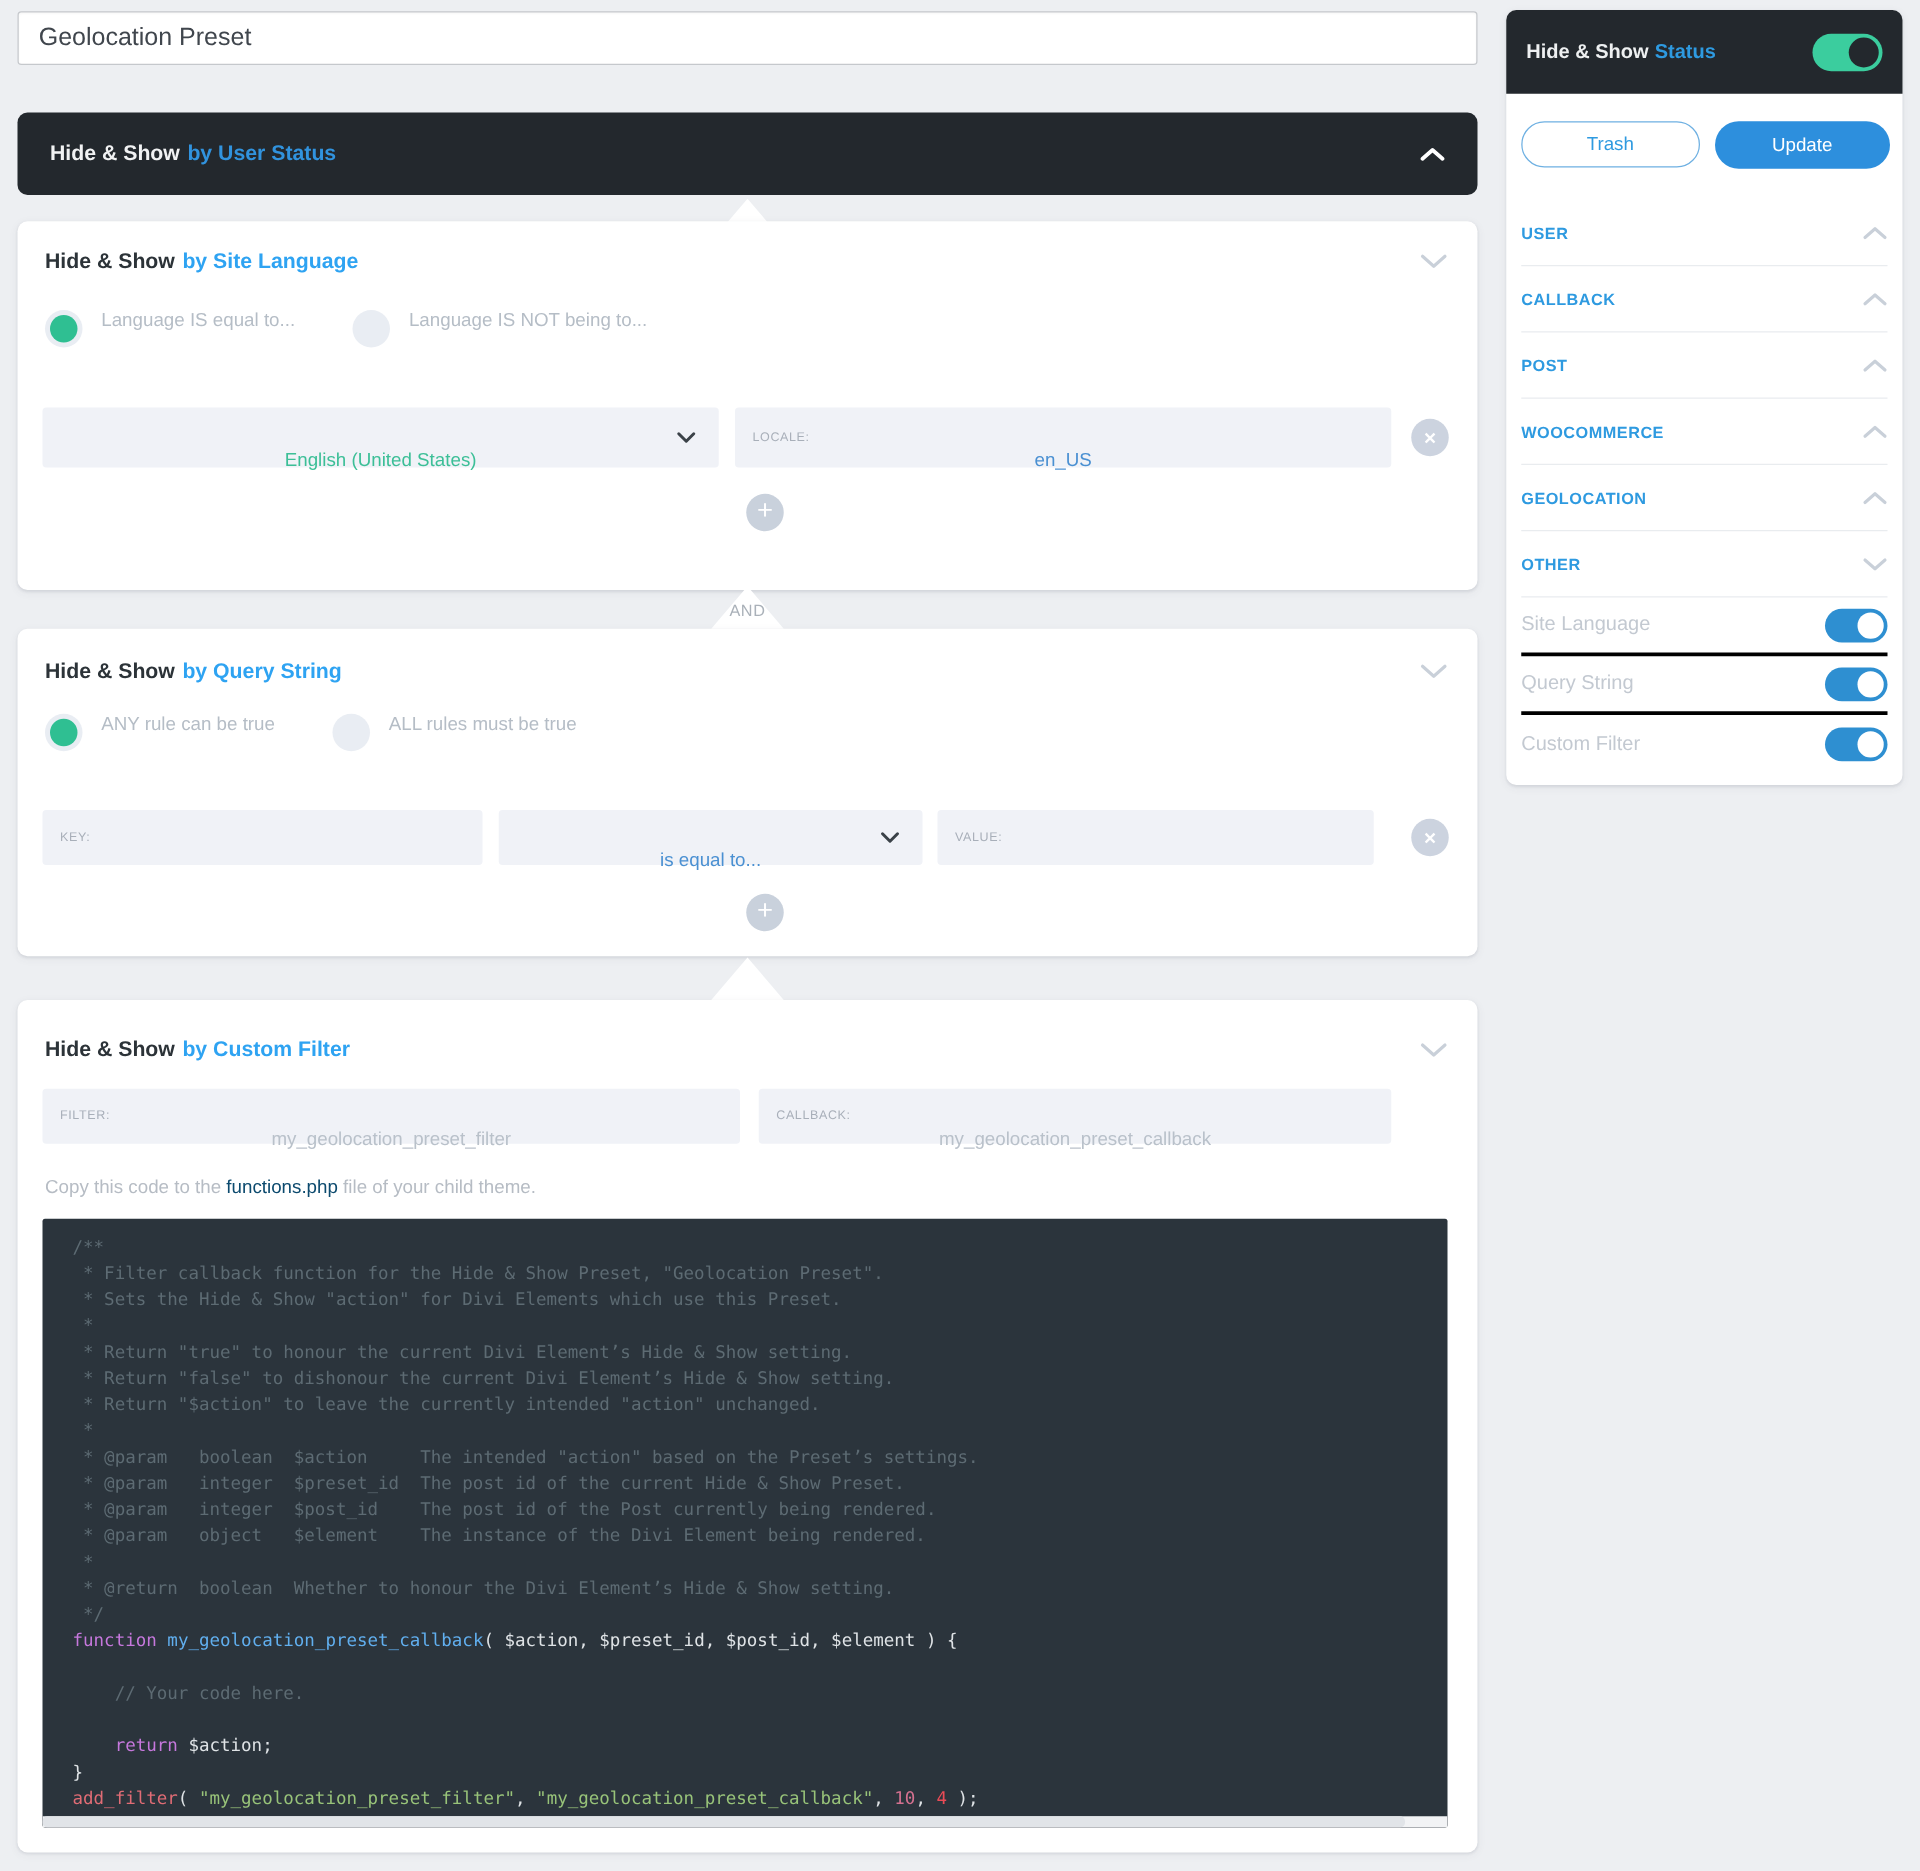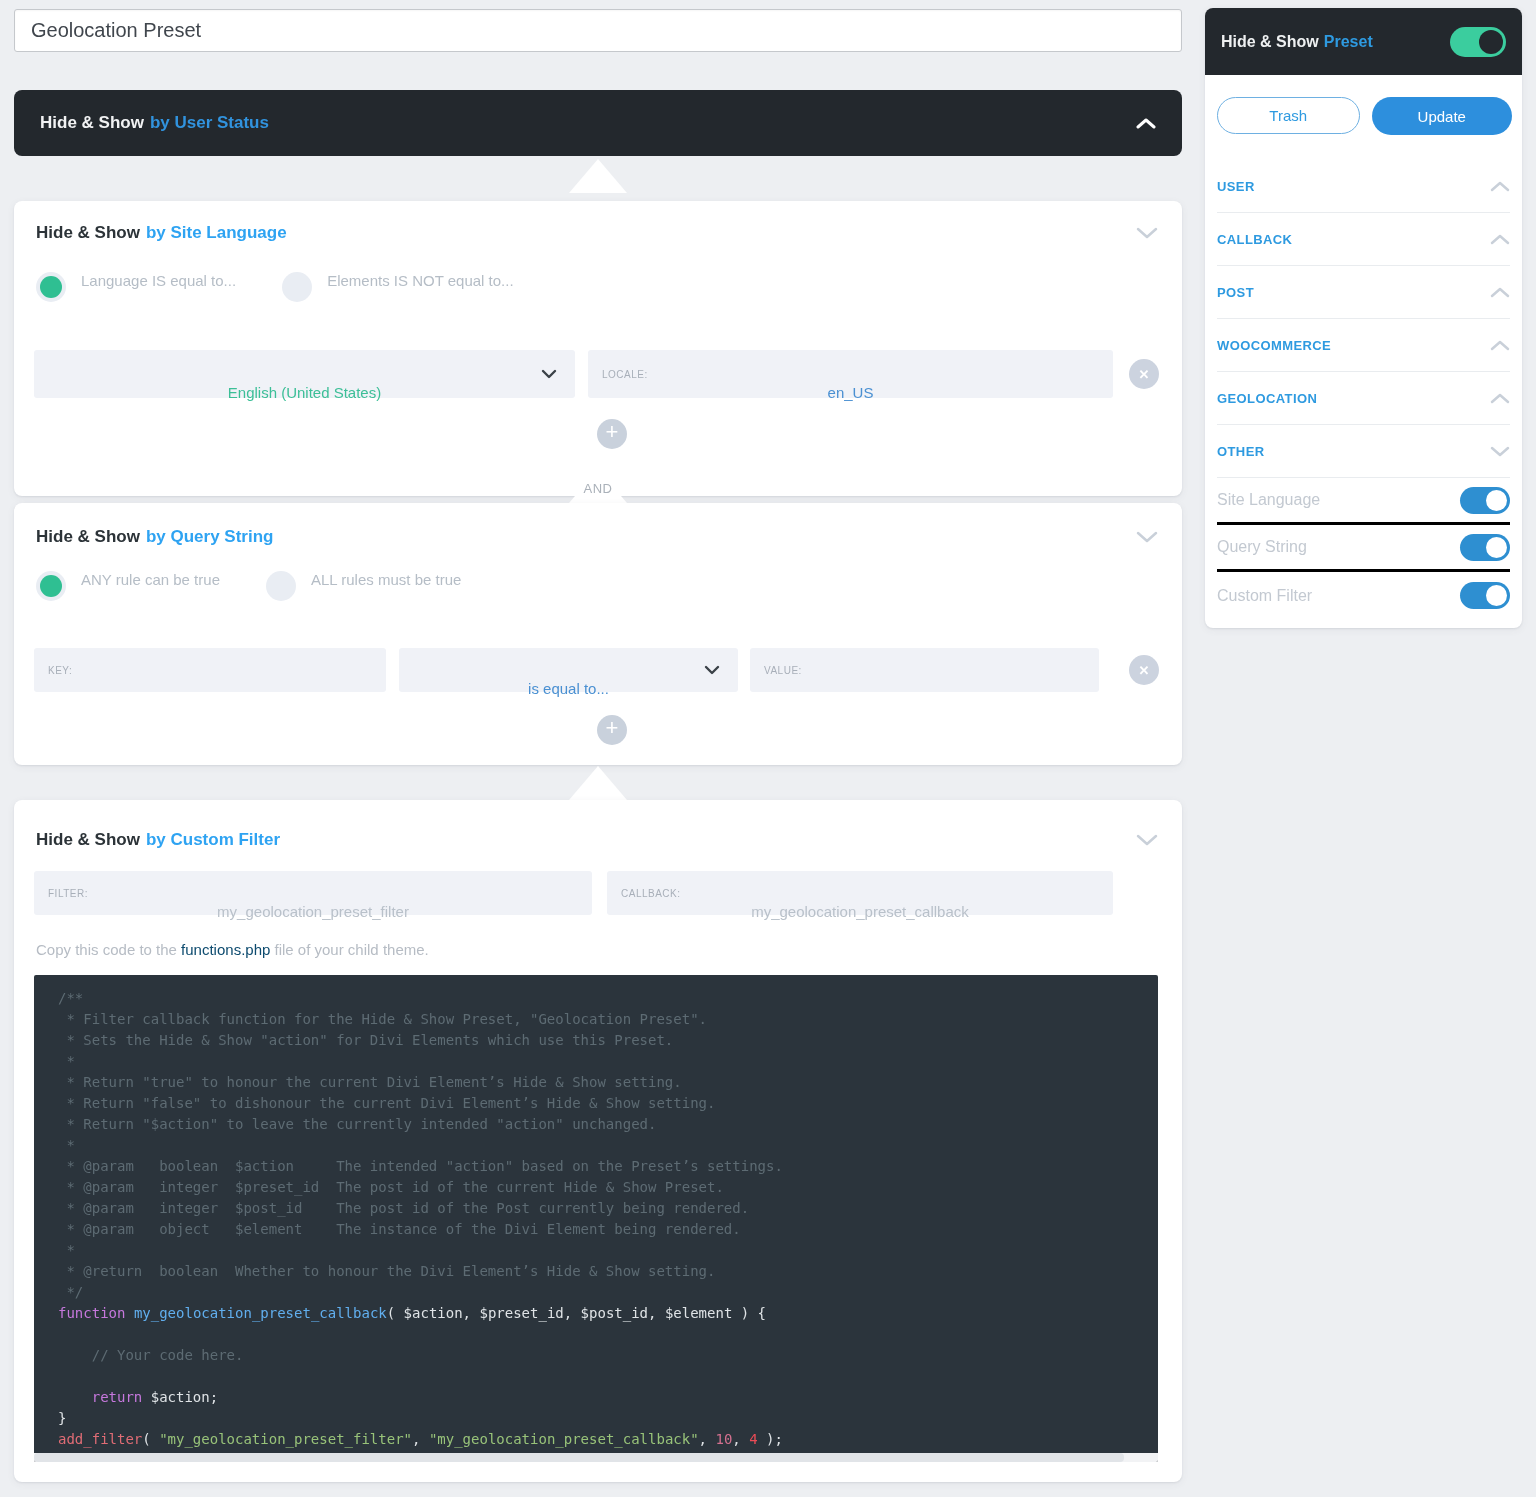--- a/index.html
+++ b/index.html
@@ -156,38 +156,38 @@
   </div>
   <span>
     <svg width="20" height="11" viewBox="0 0 20 11">
         <polyline points="2,9 10,2 18,9" fill="none" stroke="#ffffff" stroke-width="3" stroke-linecap="round" stroke-linejoin="round"></polyline>
       </svg>
   </span>
 </div>
 
 <div class="tri" style="left:569px; top:159px;"></div>
 
-<div class="card" style="left:14px; top:201px; width:1168px; height:295px;">
+<div class="card" style="left:14px; top:177px; width:1168px; height:295px;">
   <div class="panel-title" style="top:22px;">
     <span>Hide &amp; Show</span><span class="suffix">by Site Language</span>
   </div>
   <span class="panel-chevron" style="top:26px;">
     <svg width="22" height="12" viewBox="0 0 22 12">
         <polyline points="2,2 11,10 20,2" fill="none" stroke="#c9d0d9" stroke-width="2.5" stroke-linecap="round" stroke-linejoin="round"></polyline>
       </svg>
   </span>
 
   <div class="radio-row" style="top:71px;">
     <div class="radio-opt">
       <div class="radio-circle sel"></div>
       <div class="radio-label">Language IS equal to...</div>
     </div>
     <div class="radio-opt">
       <div class="radio-circle"></div>
-      <div class="radio-label">Elements IS NOT equal to...</div>
+      <div class="radio-label">Language IS NOT being to...</div>
     </div>
   </div>
 
   <div class="field" style="left:20px; top:149px; width:541px;">
     <div class="field-value-center val-green">English (United States)</div>
     <span class="select-chevron">
       <svg width="16" height="10" viewBox="0 0 16 10">
           <polyline points="2,2 8,8 14,2" fill="none" stroke="#3b4248" stroke-width="2.4" stroke-linecap="round" stroke-linejoin="round"></polyline>
         </svg>
     </span>
@@ -294,21 +294,21 @@
       </div>
     <div class="code-scrollbar">
       <div class="code-scroll-thumb"></div>
     </div>
   </div>
 </div>
 
 <div id="sidebar" class="card">
   <div class="side-header">
     <div class="side-title">
-      <span>Hide &amp; Show</span><span class="suffix">Preset</span>
+      <span>Hide &amp; Show</span><span class="suffix">Status</span>
     </div>
     <div class="toggle-green">
       <div class="knob"></div>
     </div>
   </div>
 
   <div class="side-buttons">
     <div class="btn-trash">Trash</div>
     <div class="btn-update">Update</div>
   </div>

